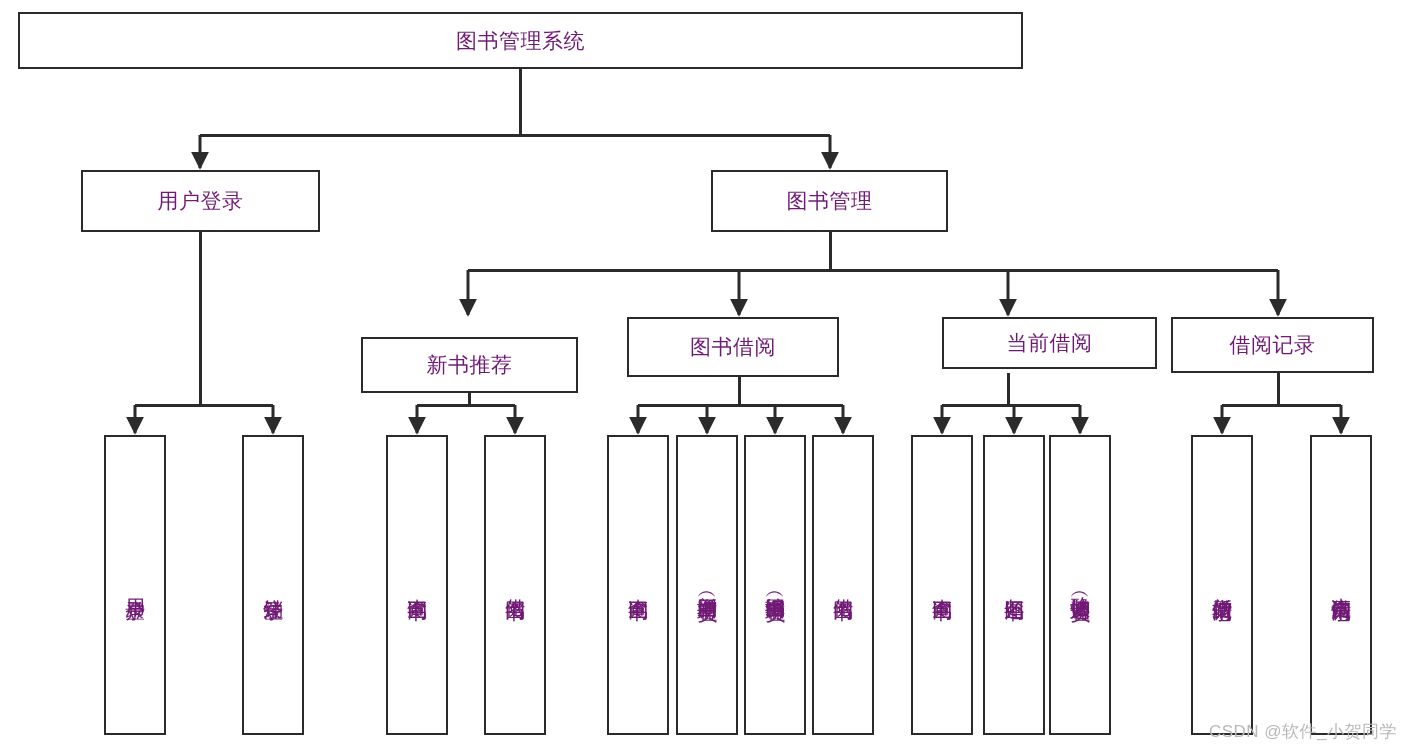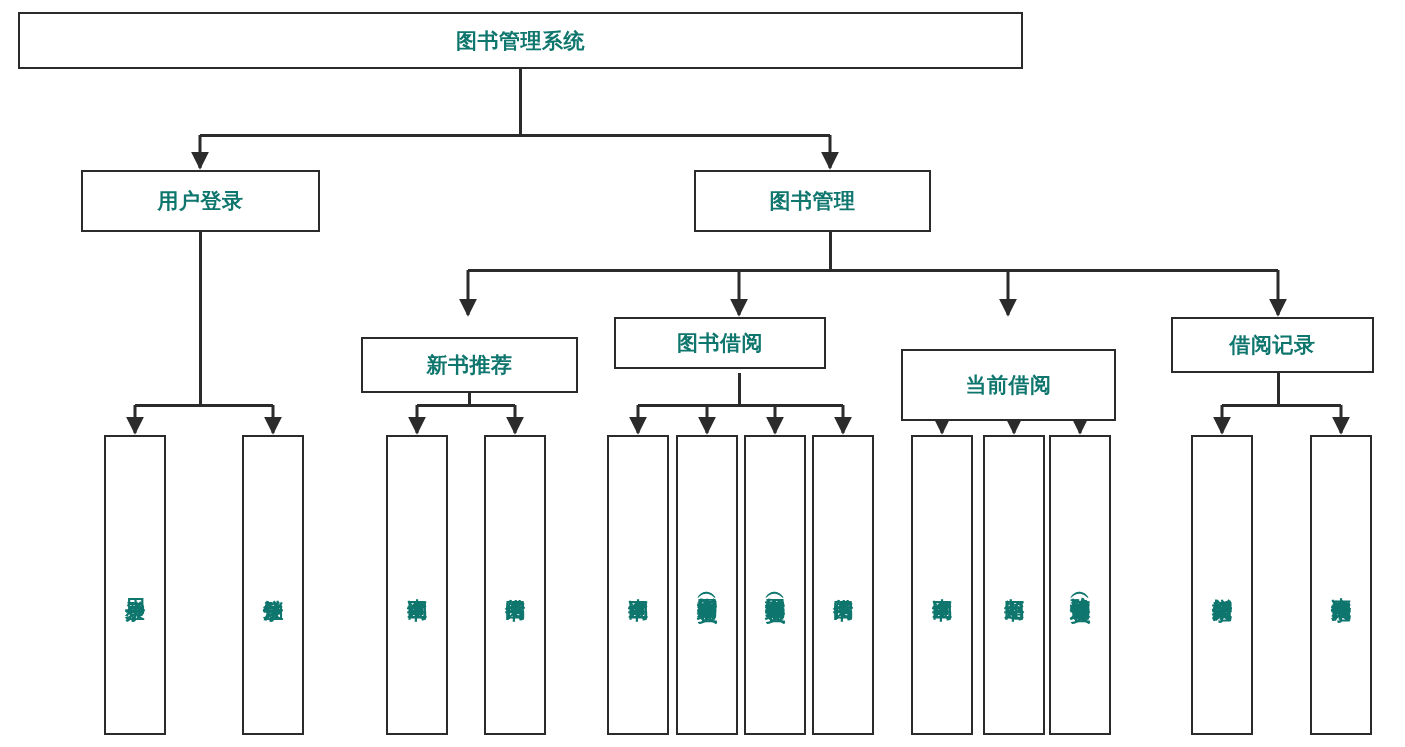--- a/index.html
+++ b/index.html
@@ -29,27 +29,26 @@
     position: absolute;
     box-sizing: border-box;
     background: #ffffff;
     border: 2px solid #2b2b2b;
     display: flex;
     align-items: center;
     justify-content: center;
     overflow: hidden;
   }
   .node-label {
-    color: #0f766e;
+    color: #701a75;
     font-size: 21px;
     line-height: 1.12;
     white-space: pre;
     text-align: center;
     letter-spacing: 0.5px;
-    font-weight: bold;
   }
   .node-box.vertical .node-label {
     writing-mode: vertical-rl;
     text-orientation: upright;
     font-size: 20px;
     line-height: 1.18;
     letter-spacing: 1px;
     max-height: 100%;
   }
   #watermark {
@@ -110,33 +109,33 @@
     </svg>
 
   <div class="node-box" id="node-root" style="left: 18px; top: 12px; width: 1005px; height: 57px;">
     <span class="node-label">图书管理系统</span>
   </div>
 
   <div id="level2-container">
       <div class="node-box" style="left: 81px; top: 170px; width: 239px; height: 62px;">
         <span class="node-label">用户登录</span>
       </div>
-      <div class="node-box" style="left: 694px; top: 170px; width: 237px; height: 62px;">
+      <div class="node-box" style="left: 711px; top: 170px; width: 237px; height: 62px;">
         <span class="node-label">图书管理</span>
       </div>
     </div>
 
   <div id="level3-container">
       <div class="node-box" style="left: 361px; top: 317px; width: 217px; height: 56px; margin-top: 20px;">
         <span class="node-label">新书推荐</span>
       </div>
-      <div class="node-box" style="left: 614px; top: 317px; width: 212px; height: 52px;">
+      <div class="node-box" style="left: 627px; top: 317px; width: 212px; height: 60px;">
         <span class="node-label">图书借阅</span>
       </div>
-      <div class="node-box" style="left: 901px; top: 317px; width: 215px; height: 72px; margin-top: 32px;">
+      <div class="node-box" style="left: 942px; top: 317px; width: 215px; height: 52px;">
         <span class="node-label">当前借阅</span>
       </div>
       <div class="node-box" style="left: 1171px; top: 317px; width: 203px; height: 56px;">
         <span class="node-label">借阅记录</span>
       </div>
     </div>
 
   <div id="leaf-container">
       <div class="node-box vertical" style="left: 104px; top: 435px; width: 62px; height: 300px;">
         <span class="node-label">用户登录</span>
@@ -172,13 +171,14 @@
         <span class="node-label">确认归还（管理员）</span>
       </div>
       <div class="node-box vertical" style="left: 1191px; top: 435px; width: 62px; height: 300px;">
         <span class="node-label">新增借阅记录</span>
       </div>
       <div class="node-box vertical" style="left: 1310px; top: 435px; width: 62px; height: 300px;">
         <span class="node-label">查询借阅记录</span>
       </div>
     </div>
 
+  <div id="watermark">CSDN @软件_小贺同学</div>
 </div>
 
 </body></html>

